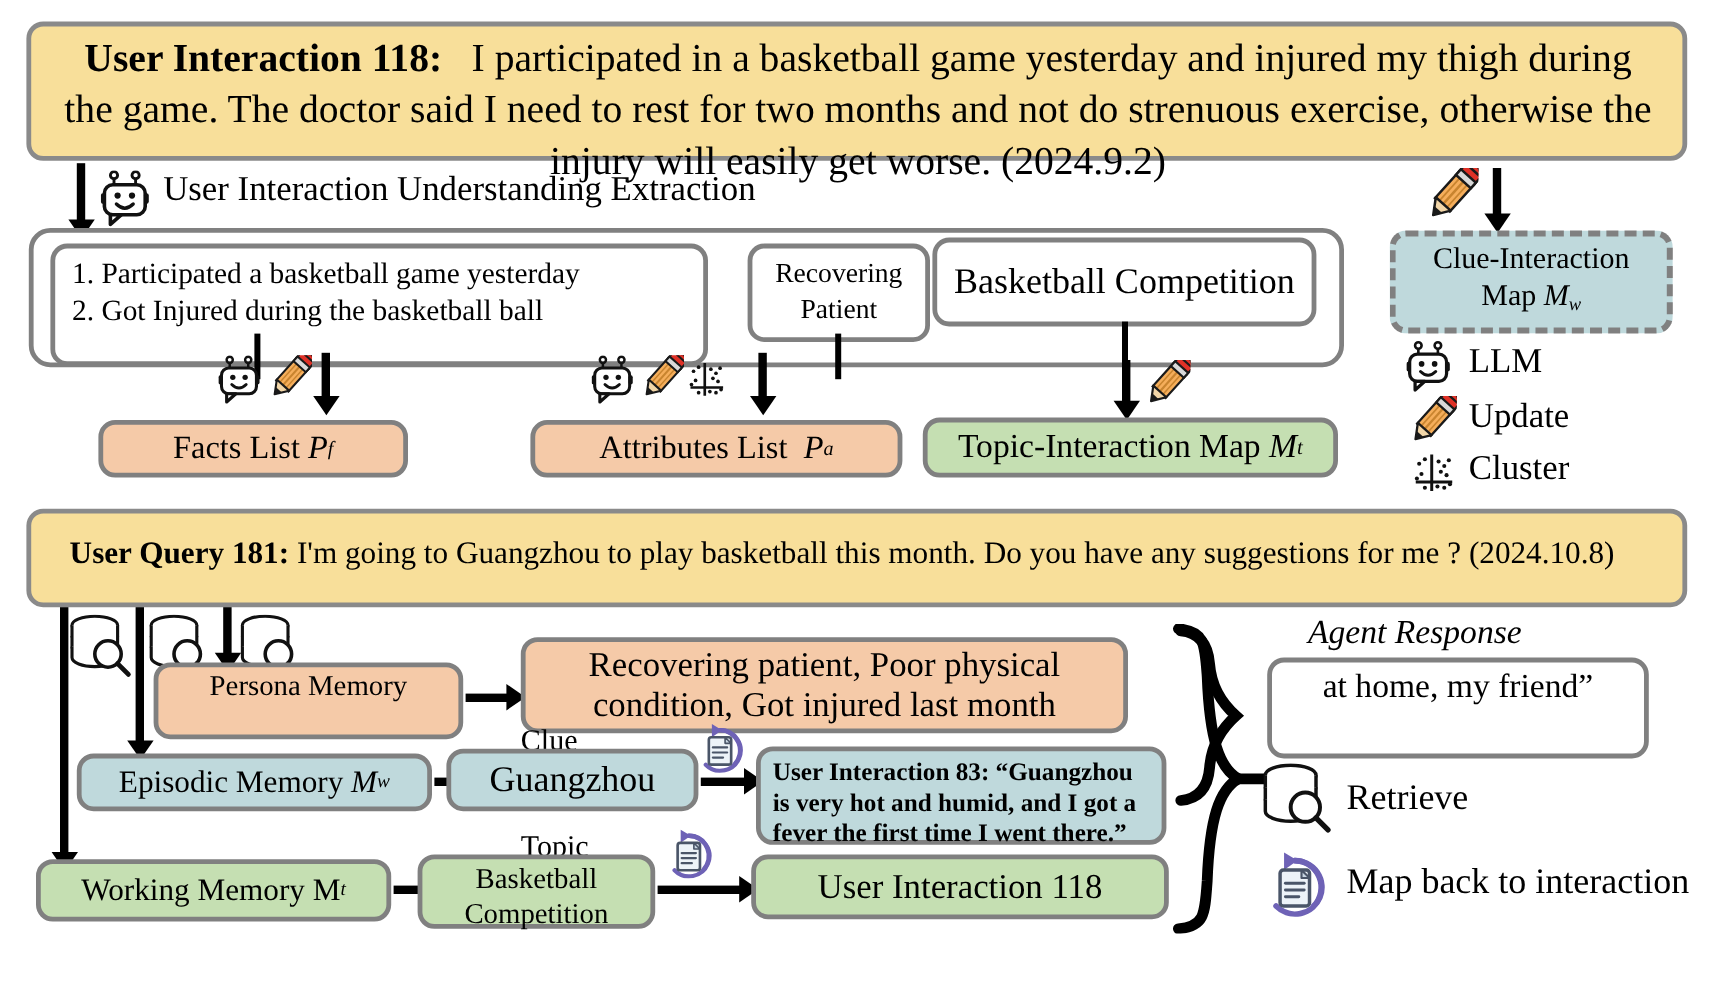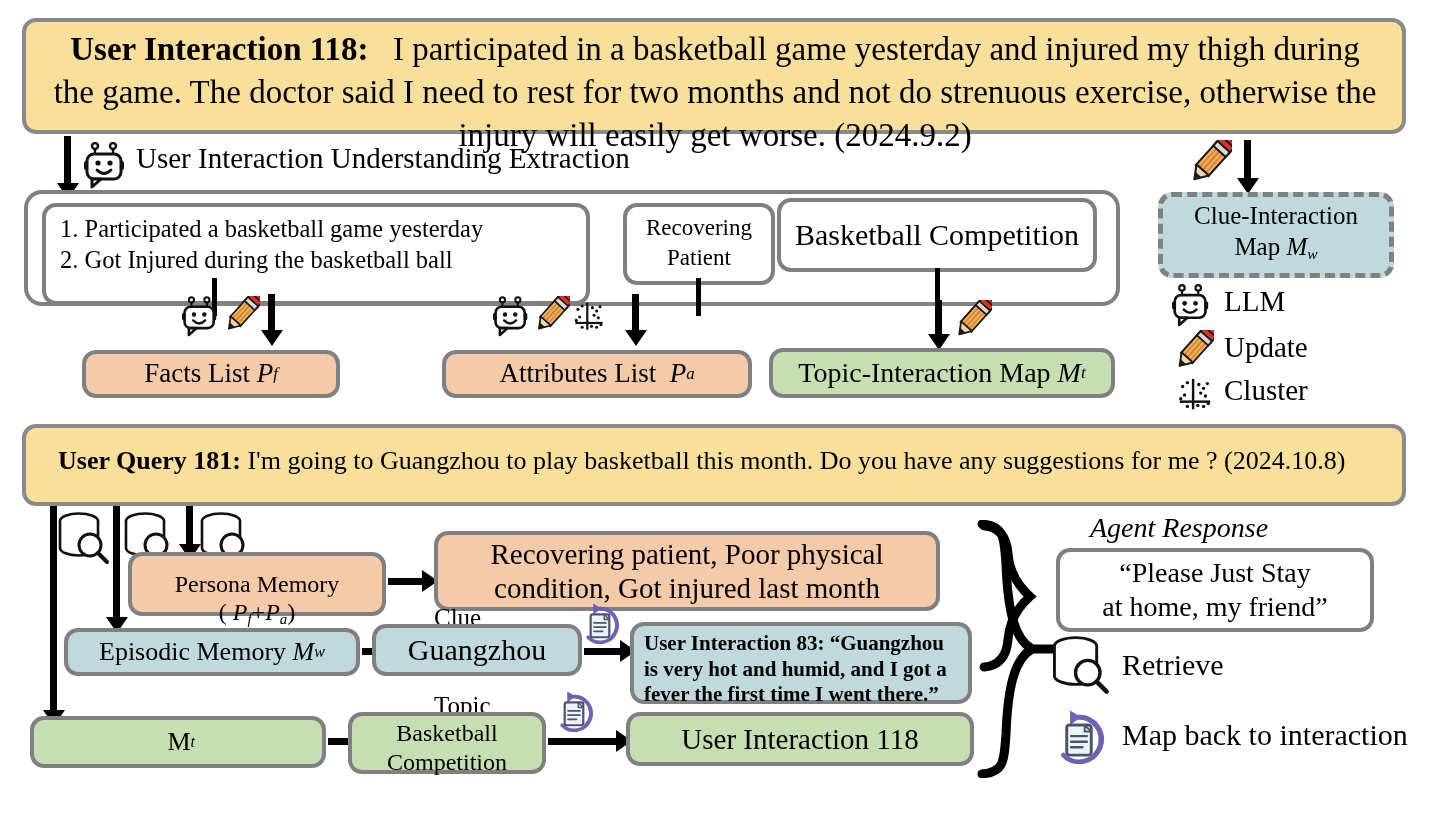--- a/index.html
+++ b/index.html
@@ -243,26 +243,22 @@
 <svg class="abs" style="left:56px;top:512px;" width="54" height="54" viewBox="0 0 54 54">
     <use href="#ic-retrieve"></use>
   </svg>
 <svg class="abs" style="left:122px;top:512px;" width="54" height="54" viewBox="0 0 54 54">
     <use href="#ic-retrieve"></use>
   </svg>
 <svg class="abs" style="left:198px;top:512px;" width="54" height="54" viewBox="0 0 54 54">
     <use href="#ic-retrieve"></use>
   </svg>
 
-<div class="rbox peach" style="left:128px;top:552px;width:258px;height:64px;display:block;padding-top:14px;">
+<div class="rbox peach" style="left:128px;top:552px;width:258px;height:64px;display:block;padding-top:2px;">
   <div style="font-size:24px;line-height:1.18;">Persona Memory</div>
-  <div style="font-size:24px;line-height:1.18;">
-    <span>(</span>
-    <span class="mv">P</span><span class="sub">f</span><span>+</span><span class="mv">P</span><span class="sub">a</span><span>)</span>
-  </div>
 </div>
 
 <div class="hline" style="left:388px;top:578px;width:36px;"></div>
 <div class="arrowright" style="left:422px;top:570px;"></div>
 
 <div class="rbox peach" style="left:434px;top:531px;width:506px;height:80px;font-size:29px;padding:0 14px;">Recovering patient, Poor physical condition, Got injured last month</div>
 
 <div class="rbox blue" style="left:64px;top:628px;width:296px;height:48px;font-size:26px;">
   <span>Episodic Memory</span>&nbsp;<span class="mv">M</span><span class="sub">w</span>
 </div>
@@ -279,21 +275,21 @@
 
 <svg class="abs" style="left:578px;top:600px;" width="44" height="44" viewBox="-2 -4 52 48">
     <use href="#ic-mapback"></use>
   </svg>
 
 <div class="rbox blue" style="left:630px;top:622px;width:342px;height:82px;padding:0 10px;display:block;text-align:left;">
   <p style="margin:5px 0 0 0;font-size:21px;line-height:1.22;font-weight:bold;">User Interaction 83: “Guangzhou is very hot and humid, and I got a fever the first time I went there.”</p>
 </div>
 
 <div class="rbox green" style="left:30px;top:716px;width:296px;height:52px;font-size:26px;">
-  &nbsp;<span>M</span><span class="sub">t</span>
+  <span>Working Memory</span>&nbsp;<span>M</span><span class="sub">t</span>
 </div>
 
 <div class="hline" style="left:328px;top:738px;width:38px;"></div>
 <div class="arrowright" style="left:364px;top:730px;"></div>
 
 <div class="lbl" style="left:434px;top:692px;font-size:25px;">Topic</div>
 
 <div class="rbox green" style="left:348px;top:712px;width:198px;height:62px;display:block;padding-top:3px;">
   <div style="font-size:24px;line-height:1.2;">Basketball</div>
   <div style="font-size:24px;line-height:1.2;">Competition</div>
@@ -312,21 +308,20 @@
   <path d="M8 6 q22 2 24 28 q2 26 22 44 q-20 18 -22 44 q-2 26 -24 28" fill="none" stroke="#000" stroke-width="9" stroke-linecap="round" transform="translate(0,0) scale(1,0.98)"></path>
   <path d="M8 6 q22 2 24 28 q2 48 22 94 q-20 46 -22 94 q-2 26 -24 28" fill="none" stroke="#000" stroke-width="9" stroke-linecap="round" opacity="0"></path>
   <path d="M32 34 q2 72 22 95 q-20 23 -22 95" fill="none" stroke="#000" stroke-width="9" opacity="0"></path>
   <path d="M6 4 C 28 6 28 16 30 44 C 32 96 40 120 56 129 C 40 138 32 162 30 214 C 28 242 28 252 6 254" fill="none" stroke="#000" stroke-width="9" stroke-linecap="round"></path>
   <line x1="56" y1="129" x2="100" y2="129" stroke="#000" stroke-width="9" stroke-linecap="round"></line>
 </svg>
 
 <div class="lbl" style="left:1090px;top:512px;font-size:28px;font-style:italic;">Agent Response</div>
 
 <div class="rbox white" style="left:1056px;top:548px;width:318px;height:84px;display:block;padding-top:4px;">
-  <div style="font-size:28px;line-height:1.22;">“Please Just Stay</div>
   <div style="font-size:28px;line-height:1.22;">at home, my friend”</div>
 </div>
 
 <svg class="abs" style="left:1050px;top:636px;" width="60" height="60" viewBox="0 0 54 54">
     <use href="#ic-retrieve"></use>
   </svg>
 <div class="lbl" style="left:1122px;top:648px;font-size:30px;">Retrieve</div>
 
 <svg class="abs" style="left:1050px;top:706px;" width="58" height="58" viewBox="-2 -4 52 48">
     <use href="#ic-mapback"></use>

